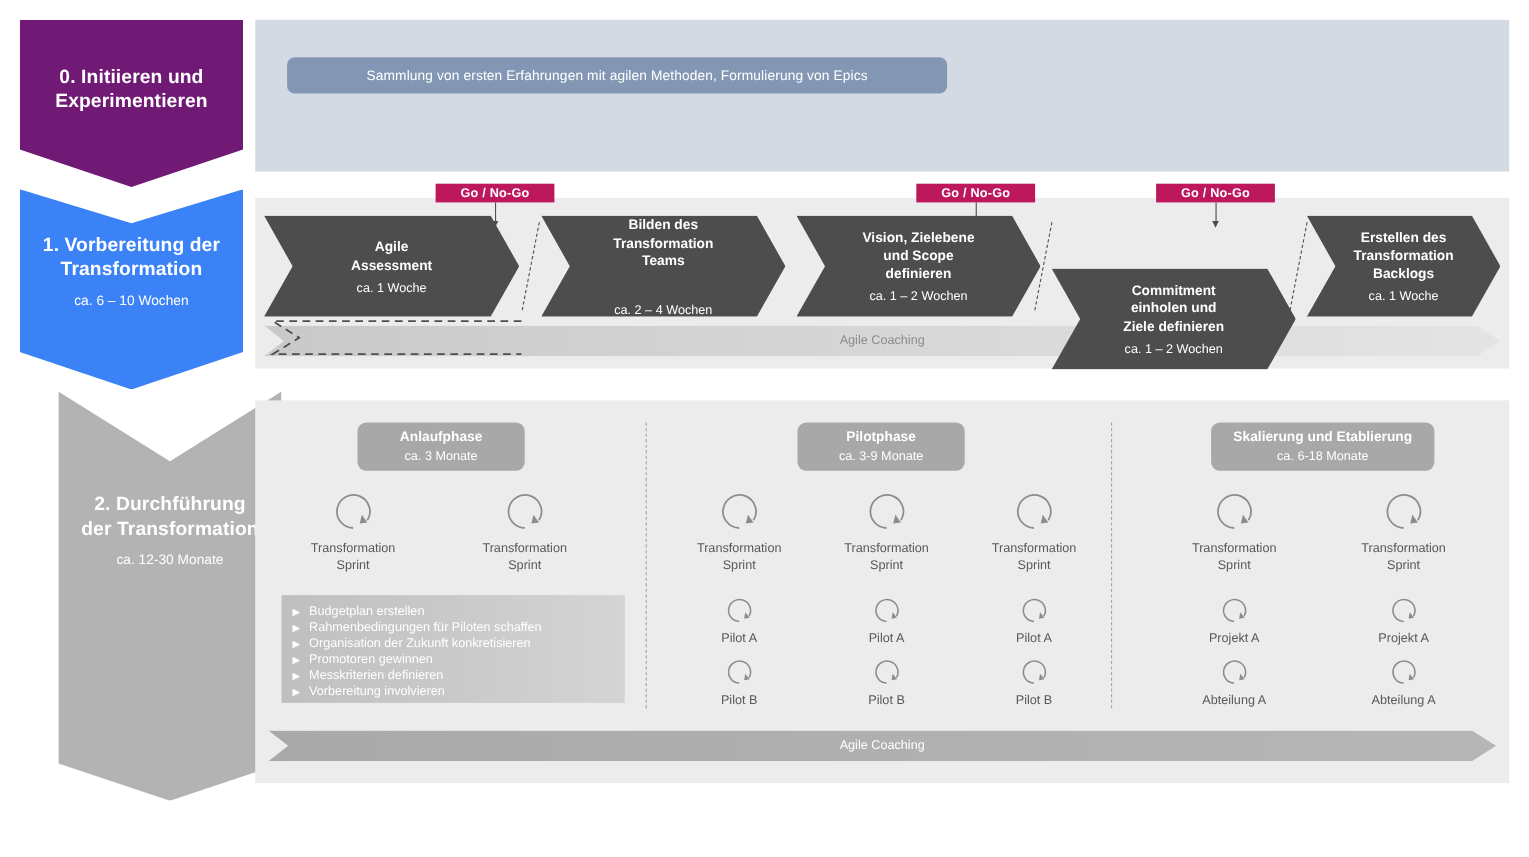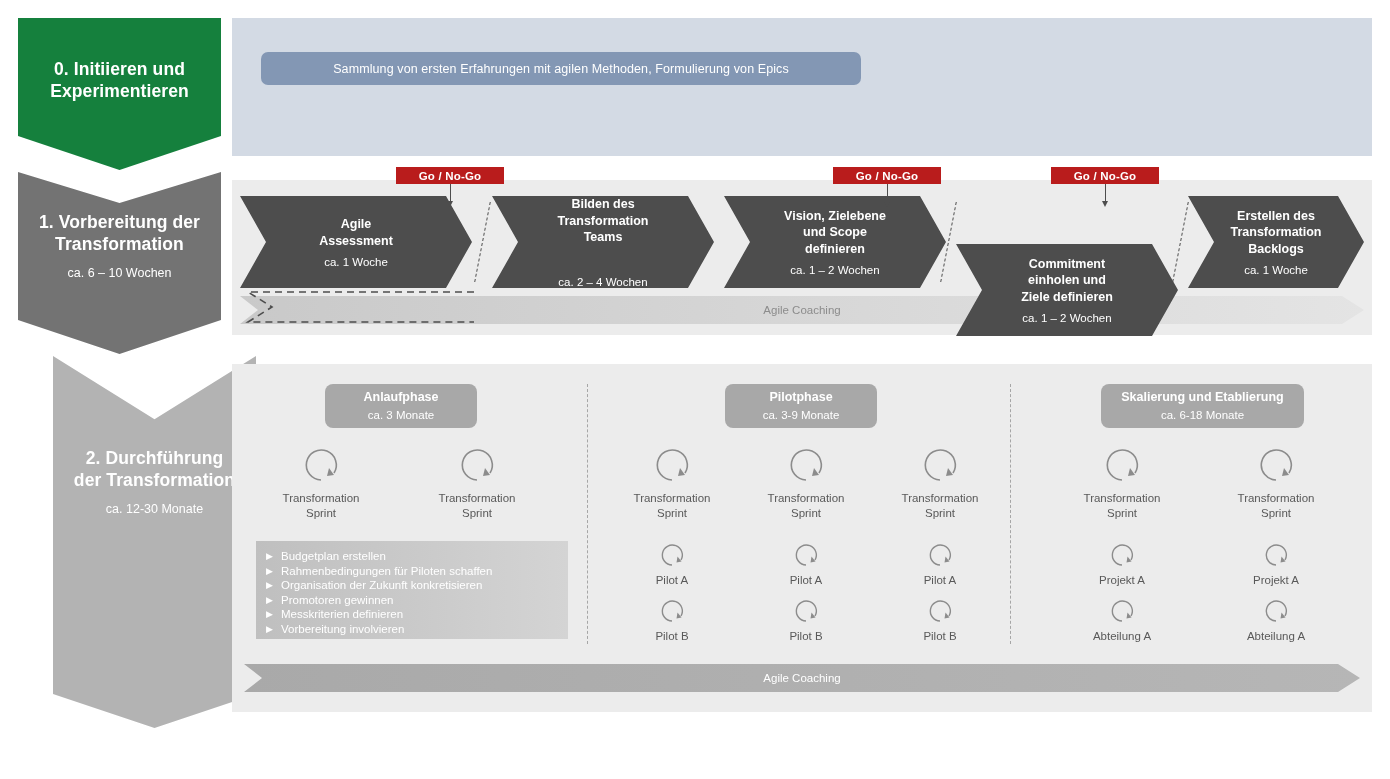--- a/index.html
+++ b/index.html
@@ -42,22 +42,22 @@
     letter-spacing:.1px;
     white-space:pre-line;
   }
   .phase-sub{
     font-size:12.5px;
     font-weight:normal;
     margin-top:10px;
     line-height:16px;
   }
 
-  #chev0{ top:18px;  height:152px; background:#15803d; padding-bottom:28px;}
-  #chev1{ top:172px; height:182px; background:#737373; padding-bottom:34px;}
+  #chev0{ top:18px;  height:152px; background:#701a75; padding-bottom:28px;}
+  #chev1{ top:172px; height:182px; background:#3b82f6; padding-bottom:34px;}
   #chev2{ top:356px; height:372px; background:#b3b3b3; padding-bottom:120px;margin-left:35px;}
 
   
   #band0{
     position:absolute; left:232px; top:18px; width:1140px; height:138px;
     background:#d3dae4;
   }
   #band0-pill{
     position:absolute; left:261px; top:52px; width:600px; height:33px;
     background:#8397b4; border-radius:7px;
@@ -65,21 +65,21 @@
     color:#ffffff; font-size:12.5px; letter-spacing:.1px;
   }
 
   
   #band1{
     position:absolute; left:232px; top:180px; width:1140px; height:155px;
     background:#ececec;
   }
   .gonogo{
     position:absolute; top:-13px; height:17px;
-    background:#b91c1c; color:#ffffff;
+    background:#be185d; color:#ffffff;
     font-size:11.5px; font-weight:bold;
     display:flex; align-items:center; justify-content:center;
     letter-spacing:.2px;
     z-index:6;
   }
   .gonogo-arrow{
     position:absolute; top:4px; width:1px; height:30px;
     background:#4d4d4d; z-index:5;
   }
   .gonogo-arrow::after{

